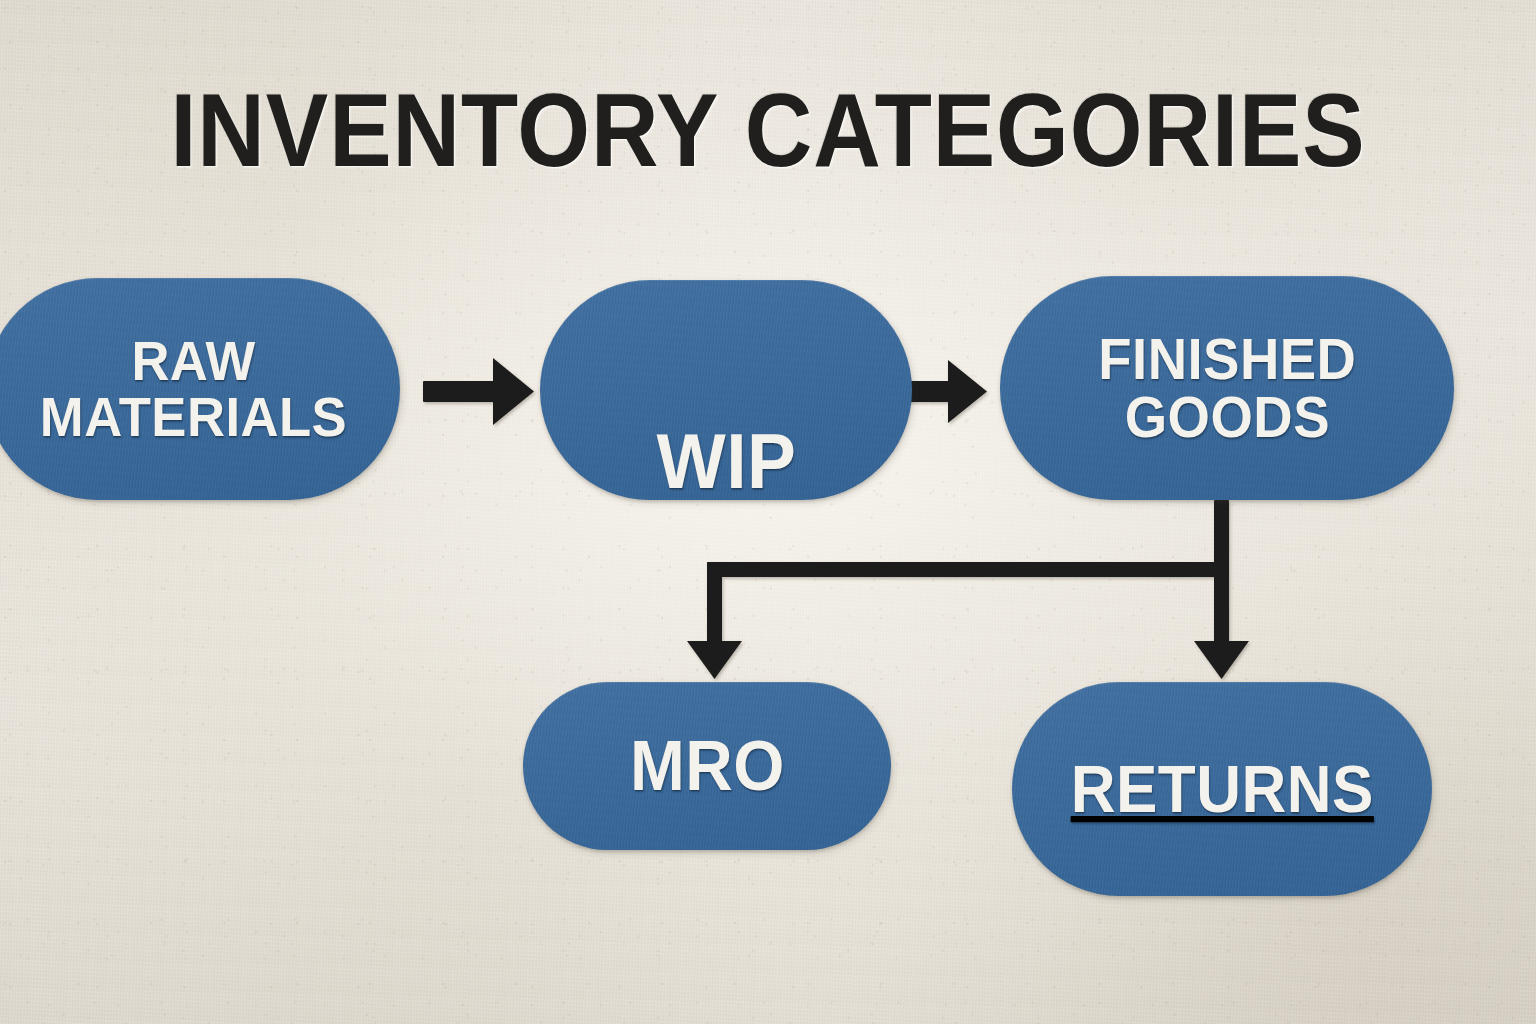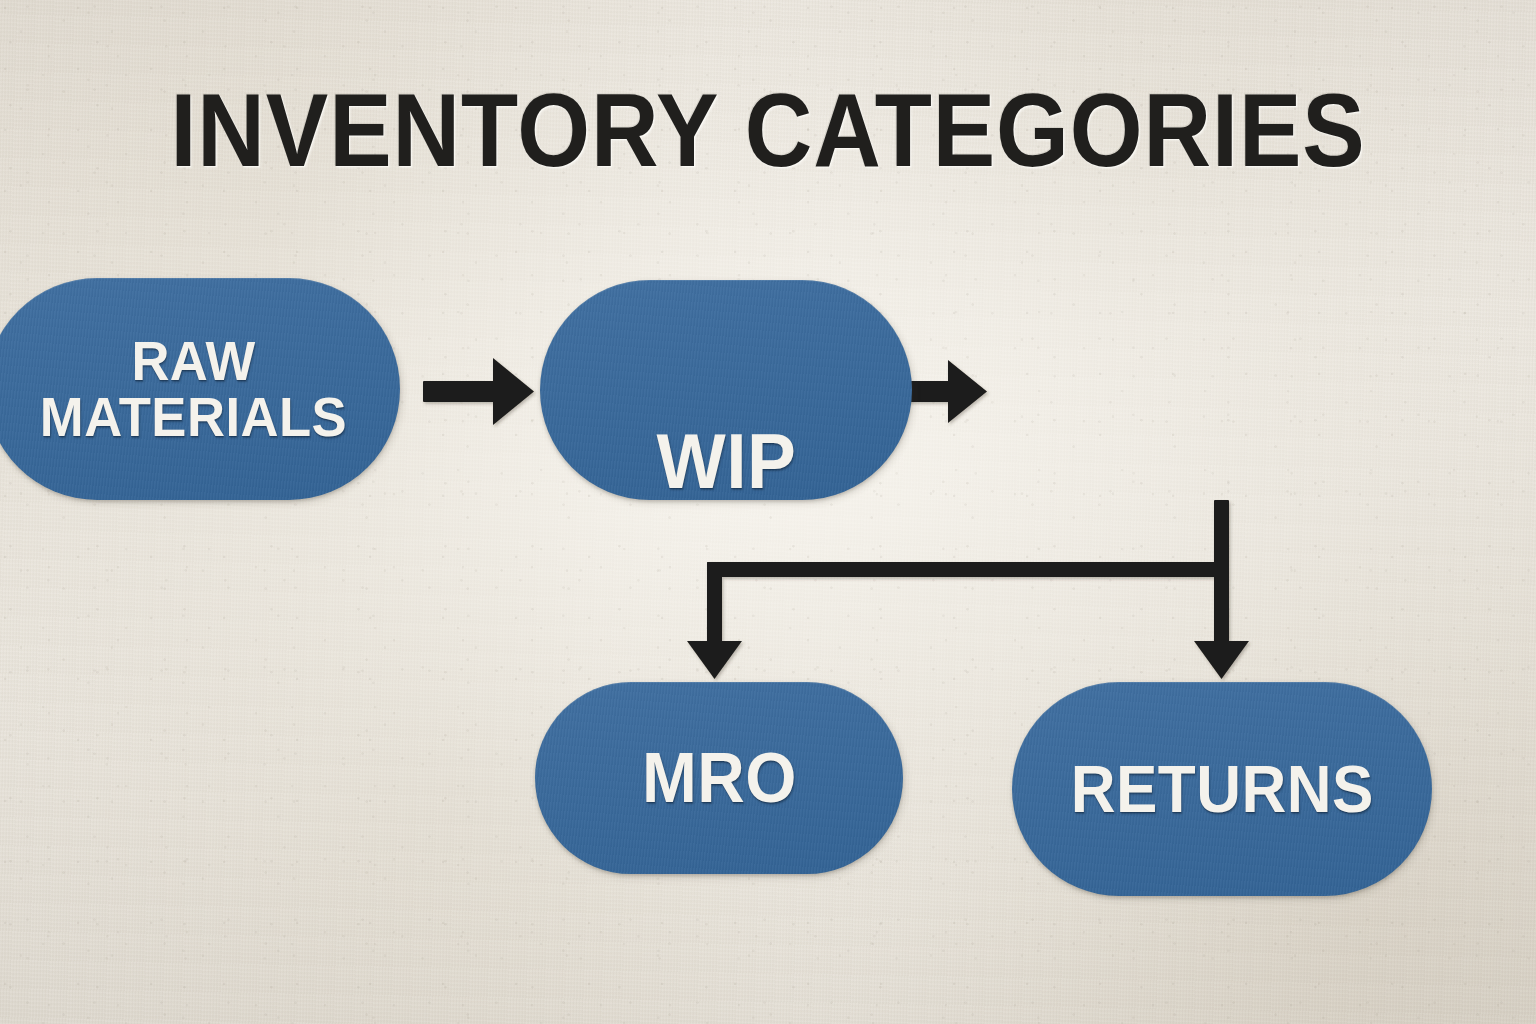--- a/index.html
+++ b/index.html
@@ -106,24 +106,24 @@
 
   #node-raw        { left: -14px;  top: 278px; width: 414px; height: 222px; }
   #node-raw .label        { font-size: 56px; }
 
   #node-wip        { left: 540px;  top: 280px; width: 372px; height: 220px; align-items: flex-end; }
   #node-wip .label        { font-size: 78px; }
 
   #node-finished   { left: 1000px; top: 276px; width: 454px; height: 224px; }
   #node-finished .label   { font-size: 58px; }
 
-  #node-mro        { left: 535px;  top: 682px; width: 368px; height: 192px; }
+  #node-mro        { left: 523px;  top: 682px; width: 368px; height: 168px; }
   #node-mro .label        { font-size: 70px; }
 
-  #node-returns    { left: 1012px; top: 682px; width: 420px; height: 214px; }
+  #node-returns    { left: 1012px; top: 682px; width: 420px; height: 214px; text-decoration: underline; }
   #node-returns .label    { font-size: 66px; }
 
   
   #connectors {
     position: absolute;
     left: 0;
     top: 0;
     width: 1536px;
     height: 1024px;
     pointer-events: none;
@@ -172,20 +172,24 @@
 
   <div class="node" id="node-raw">
     <span class="label">RAW
 MATERIALS</span>
   </div>
 
   <div class="node" id="node-wip">
     <span class="label">WIP</span>
   </div>
 
+  <div class="node" id="node-finished">
+    <span class="label">FINISHED
+GOODS</span>
+  </div>
 
   <div class="node" id="node-mro">
     <span class="label">MRO</span>
   </div>
 
   <div class="node" id="node-returns">
     <span class="label">RETURNS</span>
   </div>
 
 </div>

